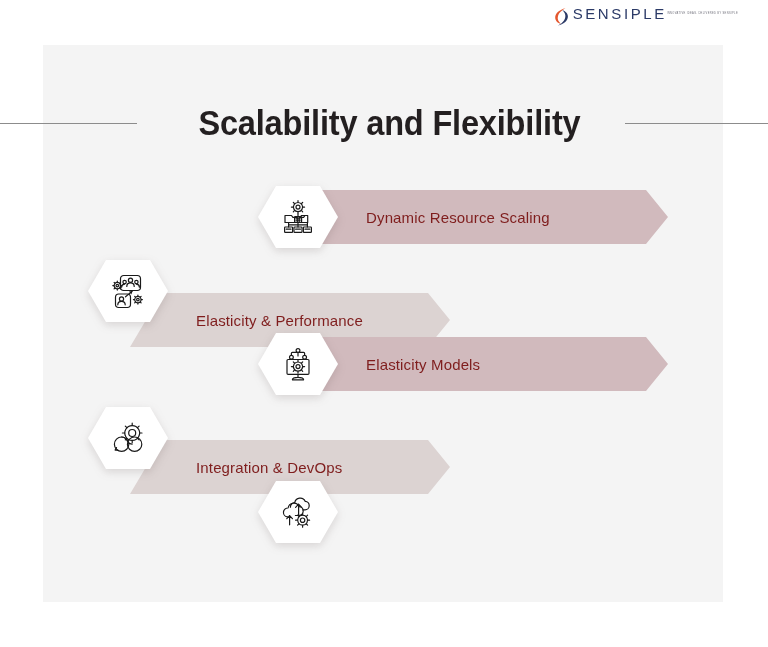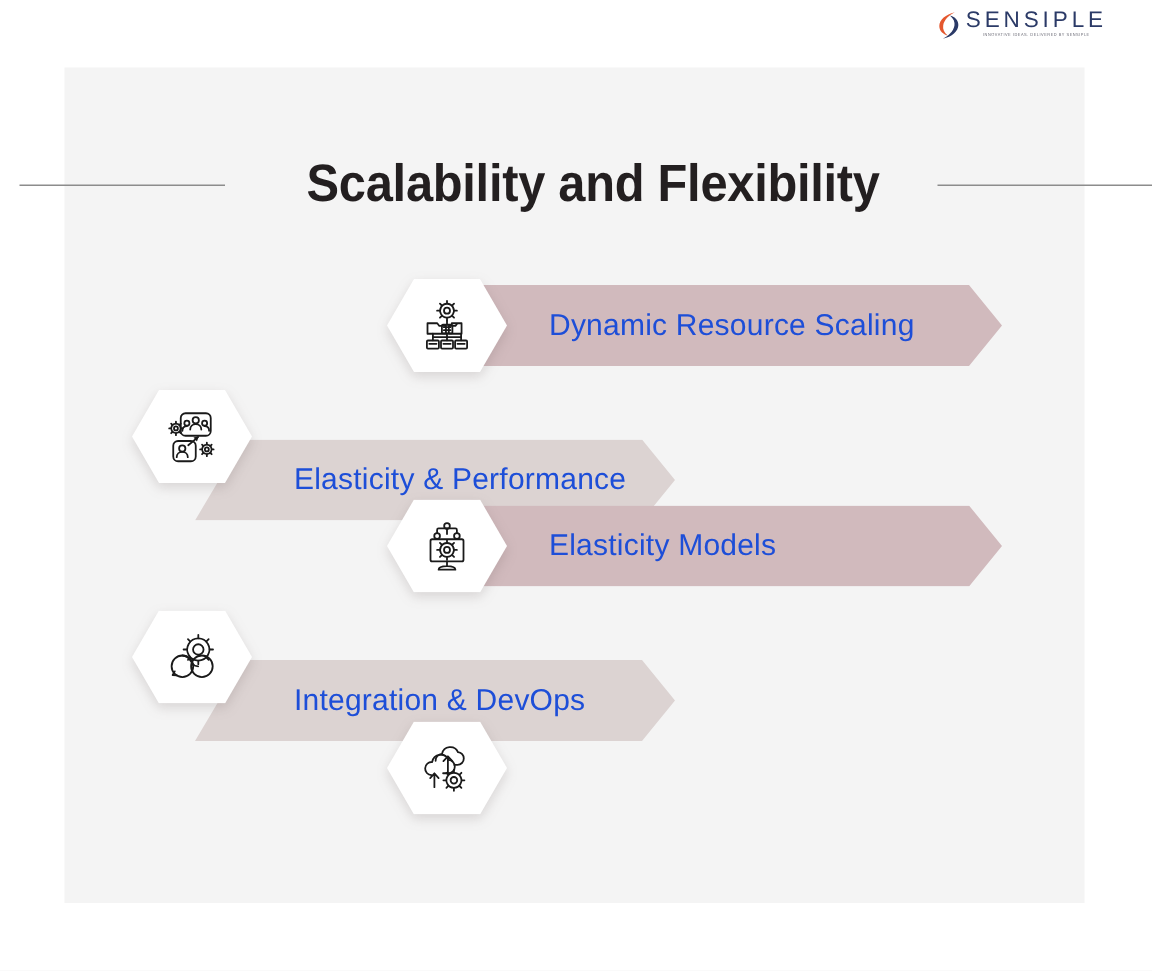--- a/index.html
+++ b/index.html
@@ -25,21 +25,21 @@
     gap: 4px;
   }
   .logo-mark {
     width: 15px;
     height: 20px;
     flex: none;
     margin-top: 1px;
   }
   .logo-text-wrap {
     display: flex;
-    flex-direction: column;
+    flex-direction: row;
     align-items: center;
     line-height: 1;
   }
   .logo-word {
     font-family: "Liberation Sans", sans-serif;
     font-size: 15px;
     letter-spacing: 2.6px;
     color: #2b3a67;
     font-weight: 400;
   }
@@ -65,21 +65,21 @@
 
   
   .title-row {
     position: absolute;
     left: 0;
     top: 95px;
     width: 768px;
     height: 56px;
     display: flex;
     align-items: center;
-    justify-content: flex-end;
+    justify-content: space-between;
   }
   .title-rule {
     height: 1px;
     background: #8c8c8c;
     flex: none;
   }
   .title-rule.left  { width: 137px; margin-right: 40px; }
   .title-rule.right { width: 143px; margin-left: 24px; }
   .page-title {
     font-family: "Liberation Sans Narrow", "Liberation Sans", sans-serif;
@@ -110,22 +110,22 @@
     width: 368px;
     clip-path: polygon(0 0, calc(100% - 22px) 0, 100% 50%, calc(100% - 22px) 100%, 0 100%, 16px 50%);
     display: flex;
     align-items: center;
   }
   .row.odd  .bar { width: 368px; background: #d1babd; }
   .row.even .bar { width: 320px; background: #dcd3d2; margin-top: 29px; }
 
   .bar-label {
     font-family: "Liberation Sans", sans-serif;
-    font-size: 20px;
-    color: #1d4ed8;
+    font-size: 15px;
+    color: #7f1d1d;
     letter-spacing: 0.15px;
     margin-left: 66px;
     white-space: nowrap;
   }
 
   
   .hex {
     position: absolute;
     left: 0;
     top: 0;

